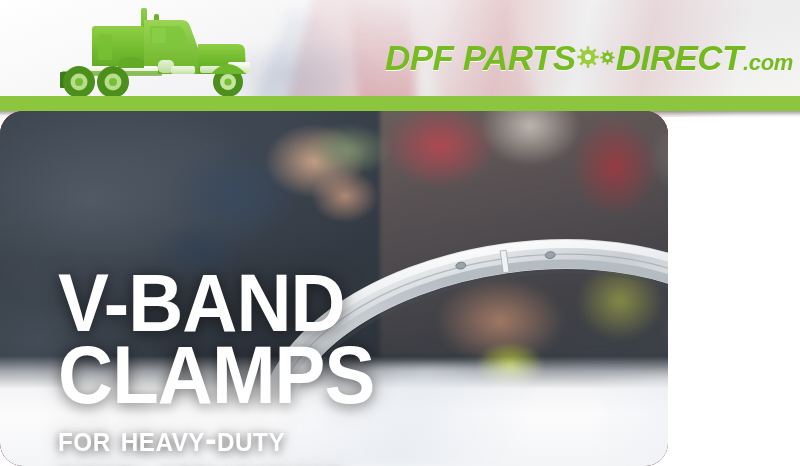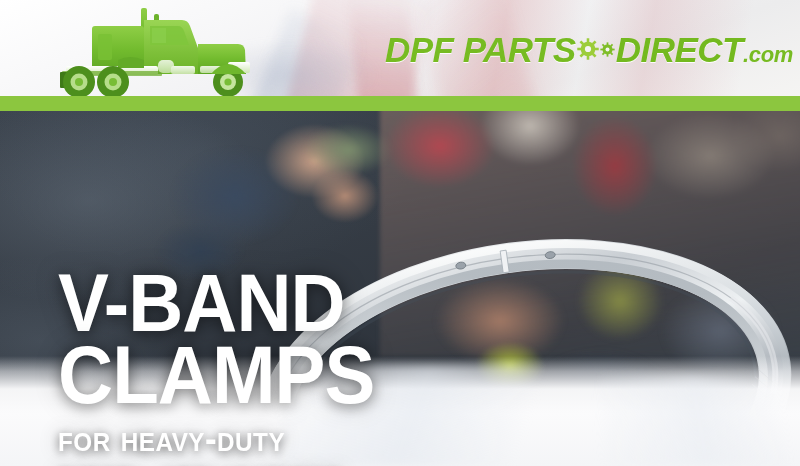--- a/index.html
+++ b/index.html
@@ -38,37 +38,37 @@
   
   .truck { position:absolute; left:32px; top:4px; width:230px; height:96px; }
   .truck svg { display:block; width:230px; height:96px; }
 
   
   .logo { position:absolute; left:385px; top:32px; height:44px;
           display:flex; align-items:baseline; }
   .logo-word { font-family:"Liberation Sans", sans-serif; font-weight:bold;
     font-style:italic; font-size:35px; letter-spacing:-0.5px; color:#77bb22;
     text-shadow:0 1px 0 rgba(255,255,255,0.9); line-height:1; }
-  .logo-word.w2 { color:#74b91f; }
+  .logo-word.w2 { color:#74b91f;margin-top:8px; }
   .logo-com { font-family:"Liberation Sans", sans-serif; font-weight:bold;
     font-style:italic; font-size:22px; color:#77bb22; line-height:1;
     letter-spacing:-0.3px; }
   .gears { display:inline-flex; align-items:center; gap:1px; margin:0 1px 0 1px;
            position:relative; top:-2px; }
   .gear-big svg, .gear-sm svg { display:block; }
 
   
   .greenbar { position:absolute; left:0; top:96px; width:800px; height:15px;
               background:#8cc63f; }
   .greenbar-shadow { position:absolute; left:0; top:111px; width:800px; height:5px;
               background:linear-gradient(180deg, rgba(0,0,0,0.35), rgba(0,0,0,0)); }
 
   
-  .hero { position:absolute; left:0; top:111px; width:800px; height:355px;
-          overflow:hidden; background:#b91c1c; }
+  .hero { position:absolute; left:0; top:111px; width:668px; height:355px;
+          overflow:hidden; background:#b91c1c;border-radius:23px; }
 
   
   .sky { position:absolute; inset:0;
     background:
       radial-gradient(ellipse 260px 150px at 90px 90px, rgba(120,132,145,0.35), rgba(0,0,0,0) 70%),
       radial-gradient(ellipse 200px 120px at 40px 230px, rgba(105,118,132,0.30), rgba(0,0,0,0) 70%),
       radial-gradient(ellipse 300px 180px at 200px 40px, rgba(90,104,120,0.25), rgba(0,0,0,0) 72%),
       linear-gradient(160deg, #3c444e 0%, #353c45 35%, #2e343c 65%, #40474f 100%);
   }
 

